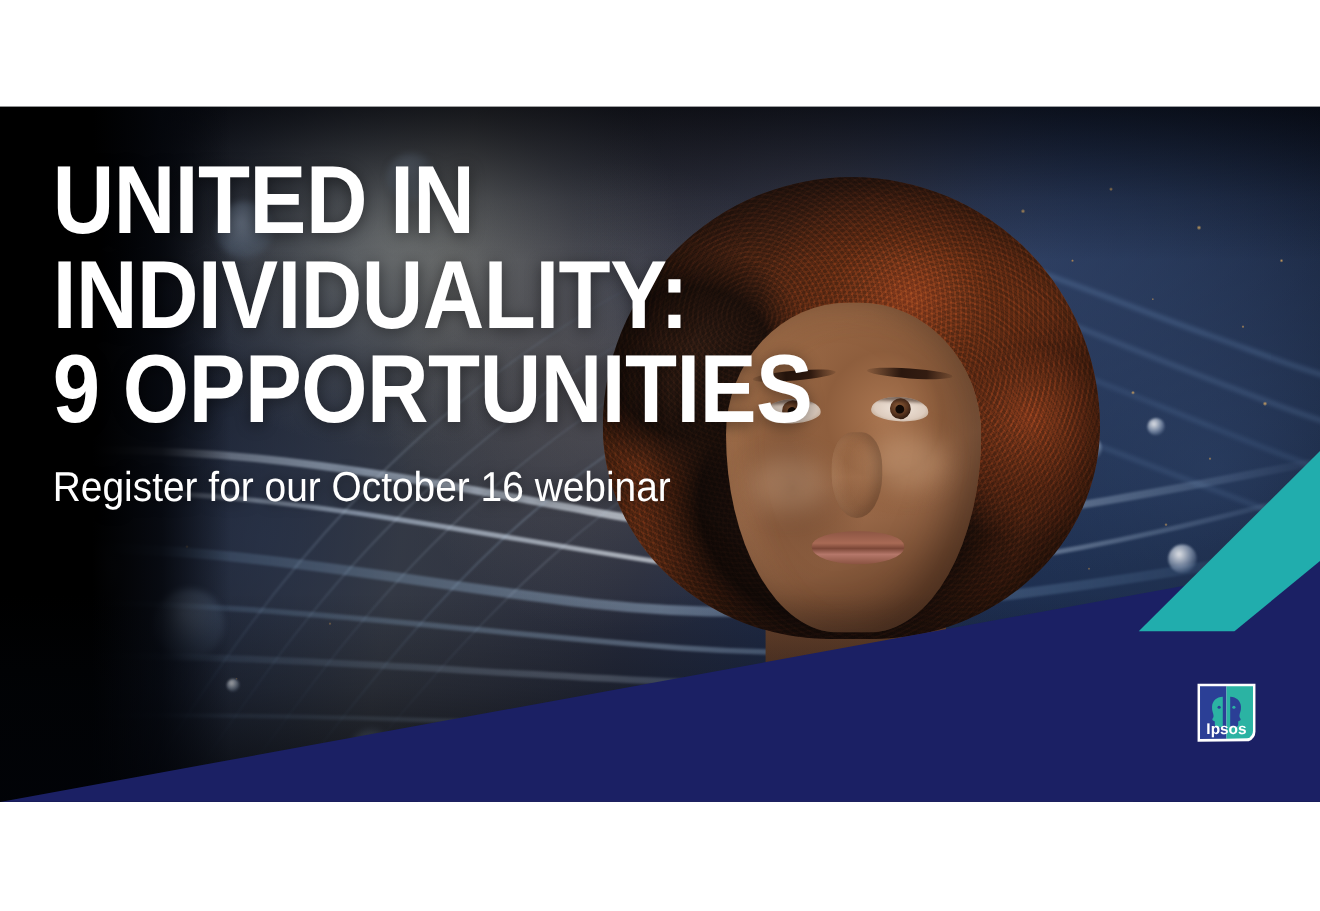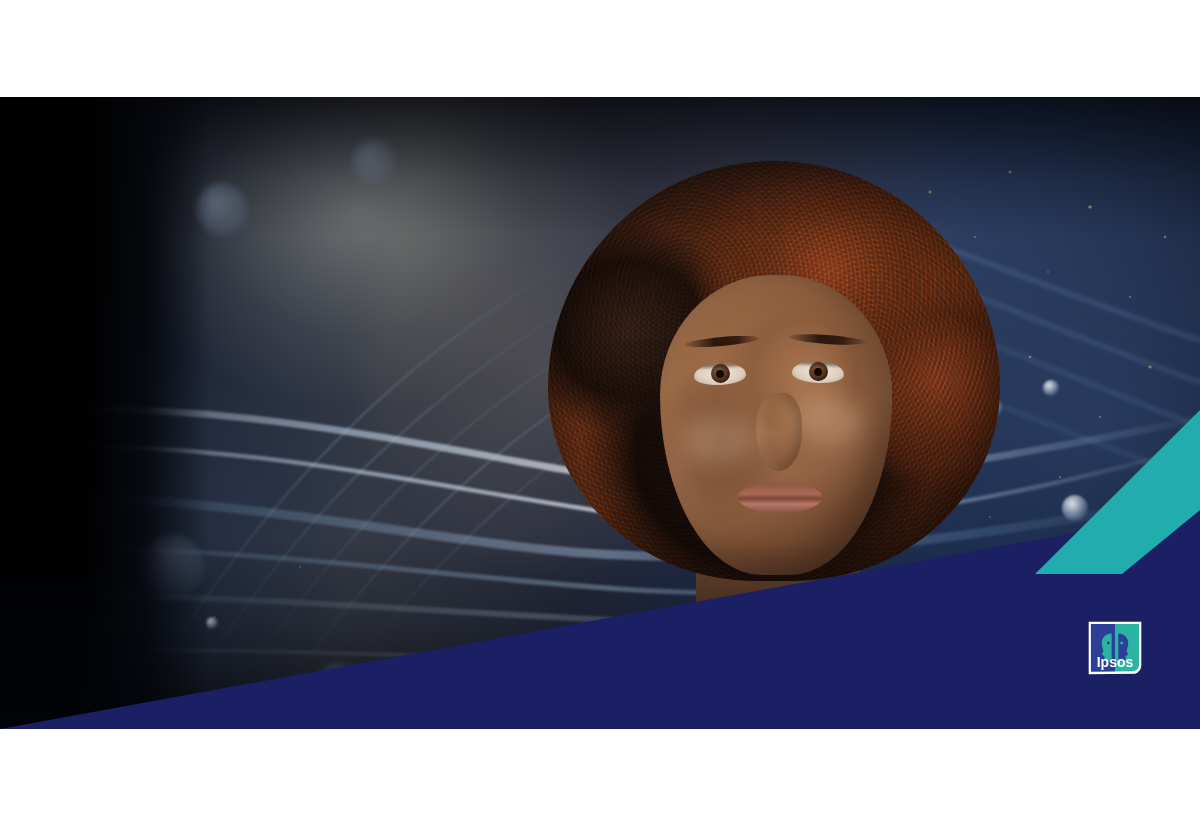--- a/index.html
+++ b/index.html
@@ -301,20 +301,25 @@
     </div>
   </div>
 
   <div class="vignette-top"></div>
   <div class="vignette-left"></div>
   <div class="vignette-bottom"></div>
 
   <div class="brand-navy"></div>
   <div class="brand-teal"></div>
 
+  <div class="copy">
+    <h1 class="headline">UNITED IN INDIVIDUALITY:
+9 OPPORTUNITIES</h1>
+    <p class="subhead">Register for our October 16 webinar</p>
+  </div>
 
   <div class="logo-badge">
     <svg viewBox="0 0 100 100">
 
       <path d="M3 3 H97 V80 Q97 92 86 96 L3 97 Z" fill="#ffffff"></path>
 
       <path d="M7 7 H50 V92 L7 92.5 Z" fill="#2b3f96"></path>
 
       <path d="M50 7 H93 V79 Q93 88 84 91.5 L50 92 Z" fill="#2bb3a3"></path>
 

